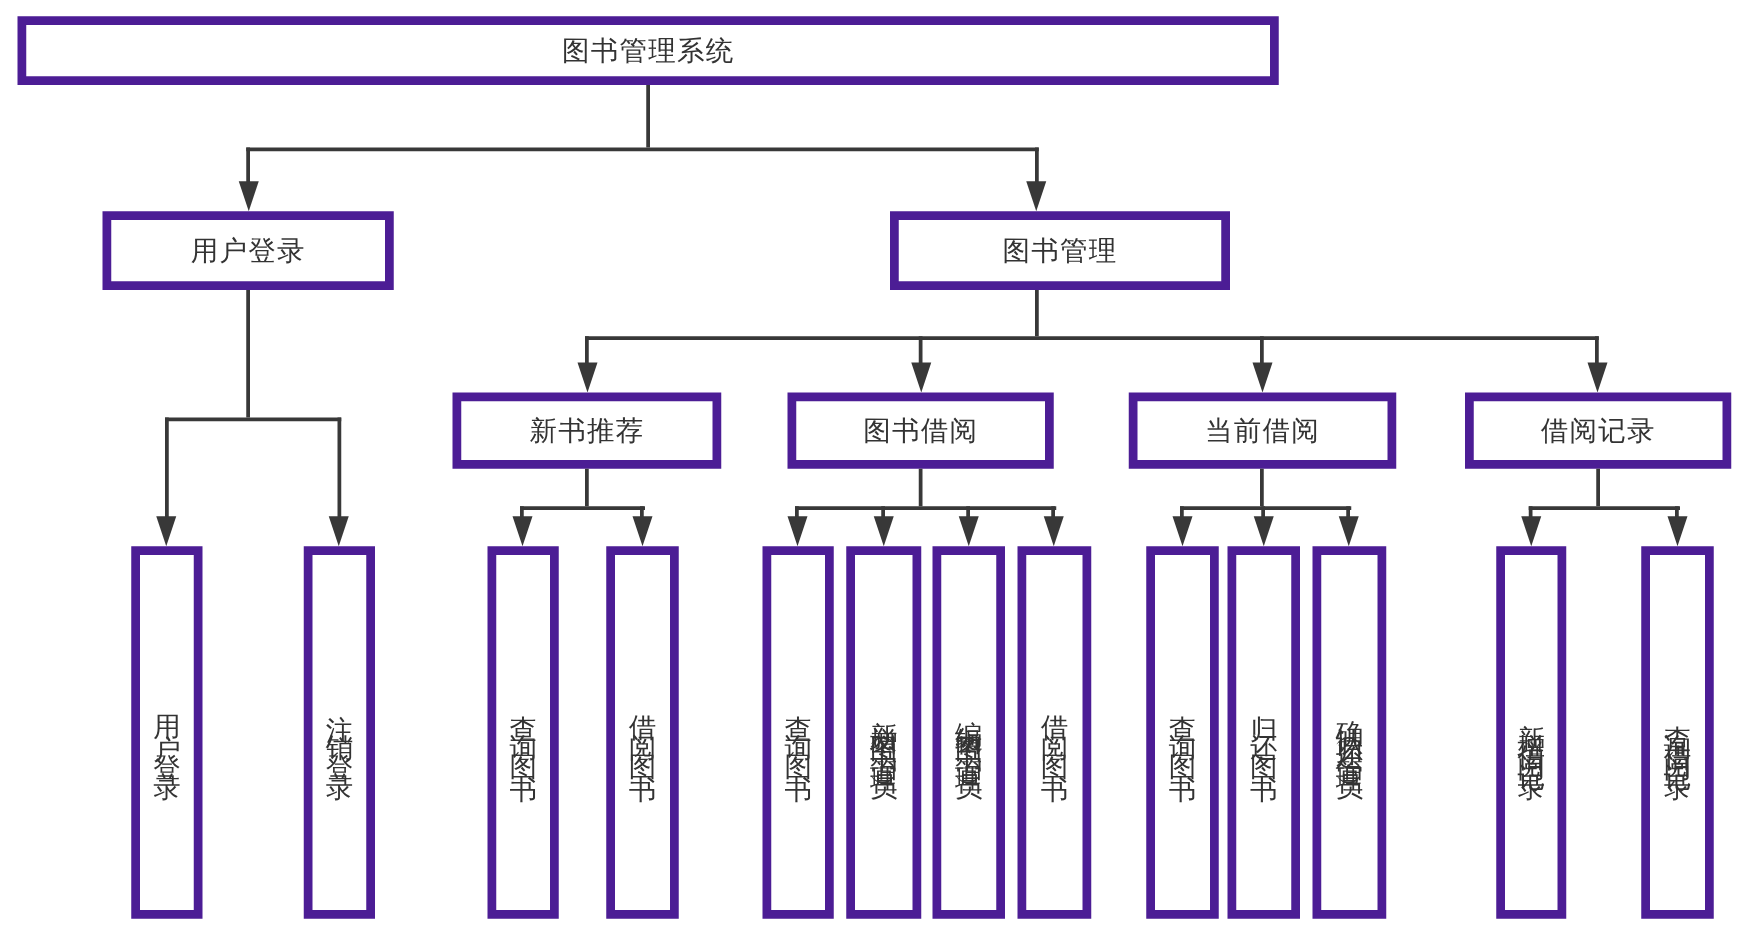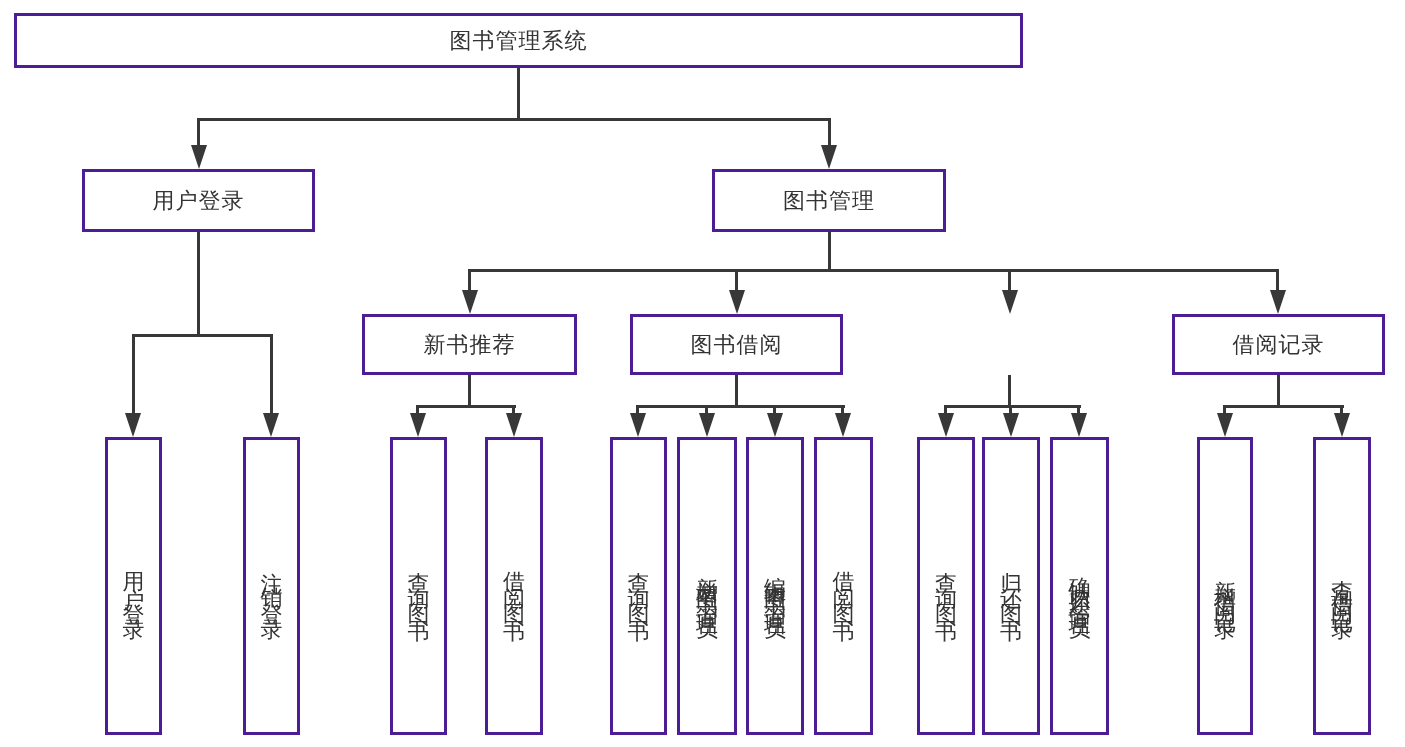--- a/index.html
+++ b/index.html
@@ -7,21 +7,21 @@
   #canvas {
     position: relative;
     width: 1405px;
     height: 747px;
     background: #fff;
     font-family: "Liberation Sans", sans-serif;
     overflow: hidden;
   }
   .box {
     position: absolute;
-    border: 3px solid #4c1d95;
+    border: 7px solid #4c1d95;
     background: #fff;
     display: flex;
     align-items: center;
     justify-content: center;
     color: #333;
     font-size: 22px;
     letter-spacing: 1px;
     white-space: nowrap;
   }
   .vbox { top: 437px; height: 298px; }
@@ -66,21 +66,21 @@
   <div class="vline" style="left:517px;top:68px;height:50px"></div>
   <div class="hline" style="left:197px;top:118px;width:634px"></div>
   <div class="vline" style="left:197px;top:118px;height:30px"></div>
   <div class="ahead" style="left:191px;top:145px"></div>
   <div class="vline" style="left:828px;top:118px;height:30px"></div>
   <div class="ahead" style="left:821px;top:145px"></div>
 
   <div class="box" style="left:82px;top:169px;width:233px;height:63px">
     <span>用户登录</span>
   </div>
-  <div class="box" style="left:712px;top:169px;width:234px;height:63px">
+  <div class="box" style="left:712px;top:169px;width:272px;height:63px">
     <span>图书管理</span>
   </div>
 
   <div class="vline" style="left:197px;top:232px;height:102px"></div>
   <div class="hline" style="left:132px;top:334px;width:141px"></div>
   <div class="vline" style="left:132px;top:334px;height:80px"></div>
   <div class="ahead" style="left:125px;top:413px"></div>
   <div class="vline" style="left:270px;top:334px;height:80px"></div>
   <div class="ahead" style="left:263px;top:413px"></div>
 
@@ -93,20 +93,23 @@
   <div class="vline" style="left:1008px;top:269px;height:25px"></div>
   <div class="ahead" style="left:1002px;top:290px"></div>
   <div class="vline" style="left:1276px;top:269px;height:25px"></div>
   <div class="ahead" style="left:1270px;top:290px"></div>
 
   <div class="box" style="left:362px;top:314px;width:215px;height:61px">
     <span>新书推荐</span>
   </div>
   <div class="box" style="left:630px;top:314px;width:213px;height:61px">
     <span>图书借阅</span>
+  </div>
+  <div class="box" style="left:903px;top:314px;width:214px;height:61px">
+    <span>当前借阅</span>
   </div>
   <div class="box" style="left:1172px;top:314px;width:213px;height:61px">
     <span>借阅记录</span>
   </div>
 
   <div class="vline" style="left:468px;top:375px;height:30px"></div>
   <div class="hline" style="left:416px;top:405px;width:100px"></div>
   <div class="vline" style="left:416px;top:405px;height:10px"></div>
   <div class="ahead" style="left:410px;top:413px"></div>
   <div class="vline" style="left:512px;top:405px;height:10px"></div>

